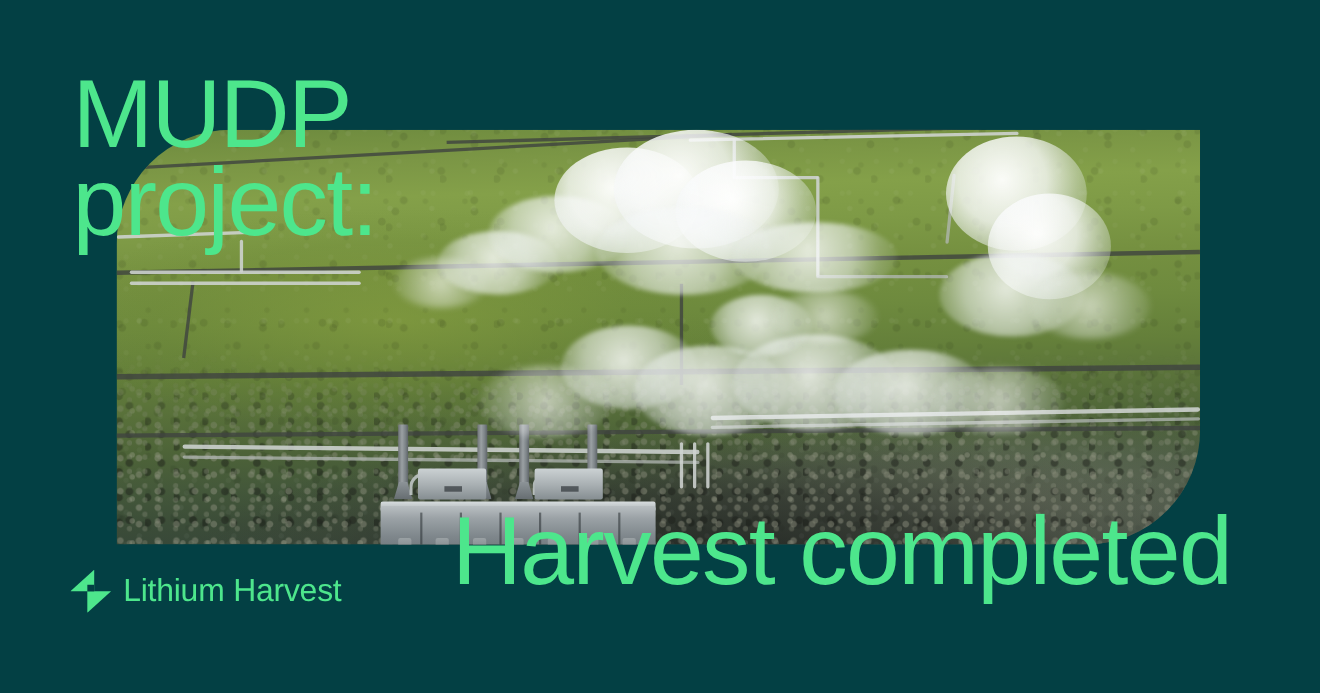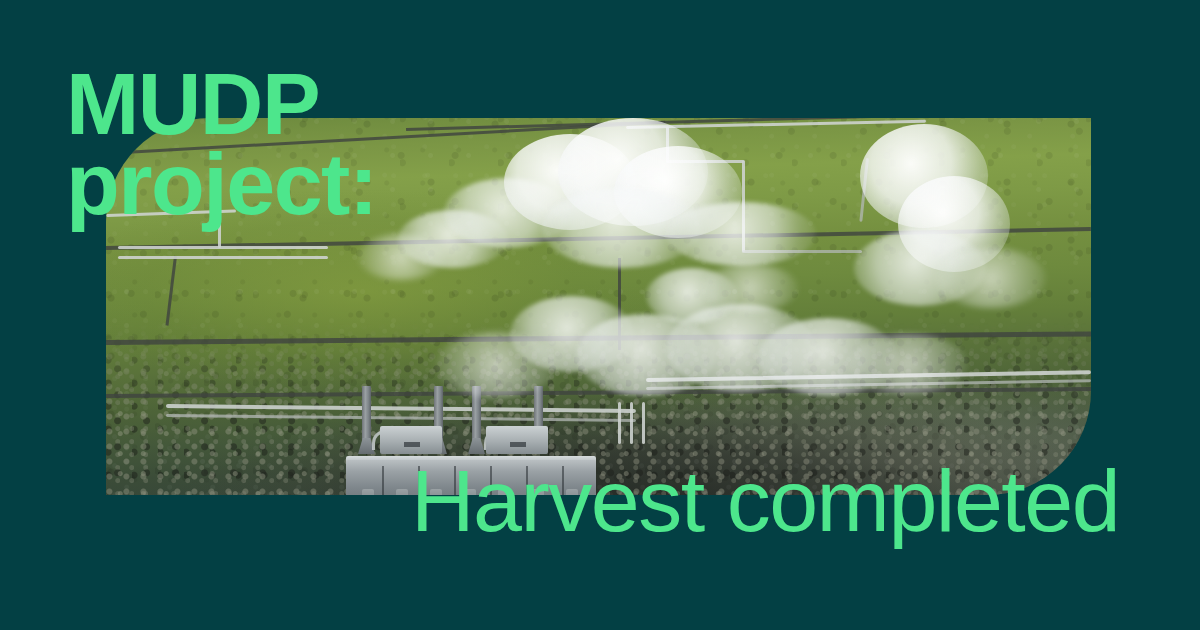--- a/index.html
+++ b/index.html
@@ -178,21 +178,21 @@
   }
 
   
   .headline {
     position:absolute;
     left:66px;
     top:64px;
     color:#4de68c;
     font-size:88px;
     line-height:80px;
-    font-weight:700;
+    font-weight:400;
     letter-spacing:-1.5px;
     white-space:pre;
     z-index:40;
   }
 
   .subline {
     position:absolute;
     left:411px;
     top:457px;
     color:#4de68c;
@@ -322,14 +322,25 @@
 
     <div class="steam soft" style="left:540px; top:150px; width:92px; height:56px;"></div>
     <div class="steam wisp" style="left:596px; top:146px; width:96px; height:48px;"></div>
   </div>
 
   <div class="headline">MUDP
 project:</div>
 
   <div class="subline">Harvest completed</div>
 
+  <div class="logo">
+    <svg class="logo-mark" viewBox="0 0 37 39">
+
+      <path d="M0 19.4 L21.6 19.4 L21.6 0 Z" fill="#4de68c"></path>
+
+      <path d="M37 19.6 L15.4 19.6 L15.4 39 Z" fill="#4de68c"></path>
+
+      <rect x="15.4" y="13.6" width="6.2" height="6" fill="#034044"></rect>
+    </svg>
+    <span class="logo-text">Lithium Harvest</span>
+  </div>
 
 </div>
 
 </body></html>

